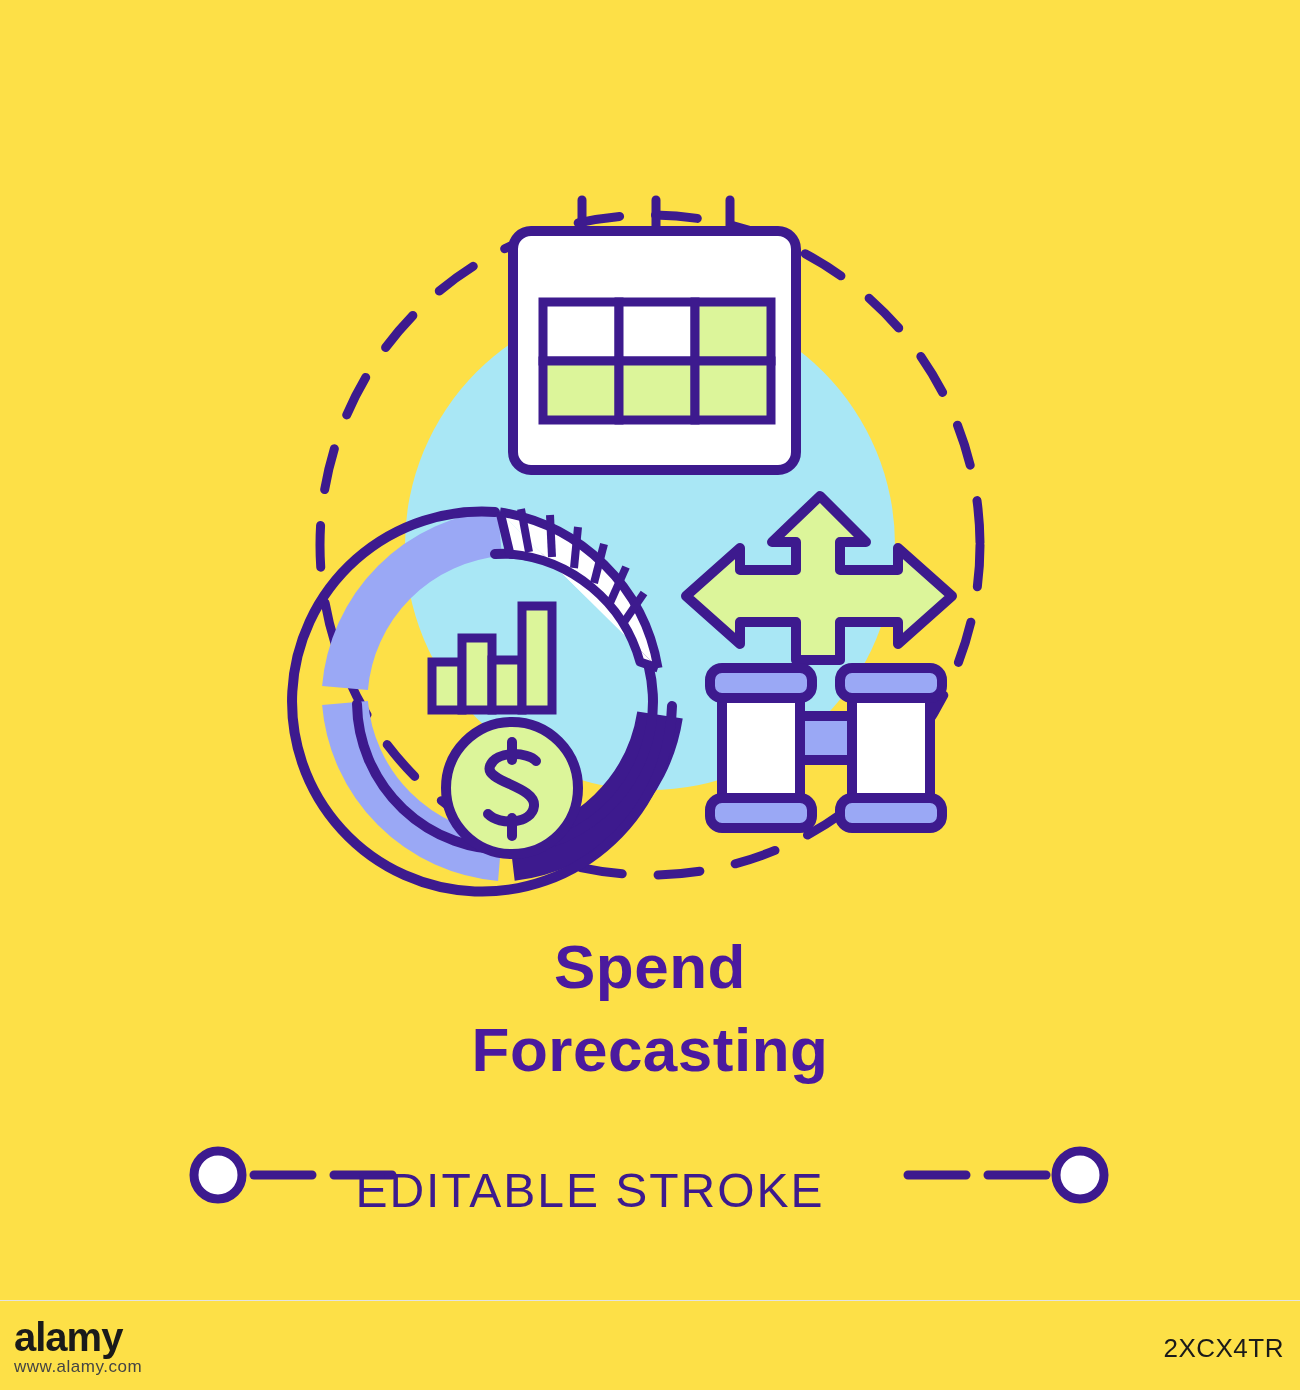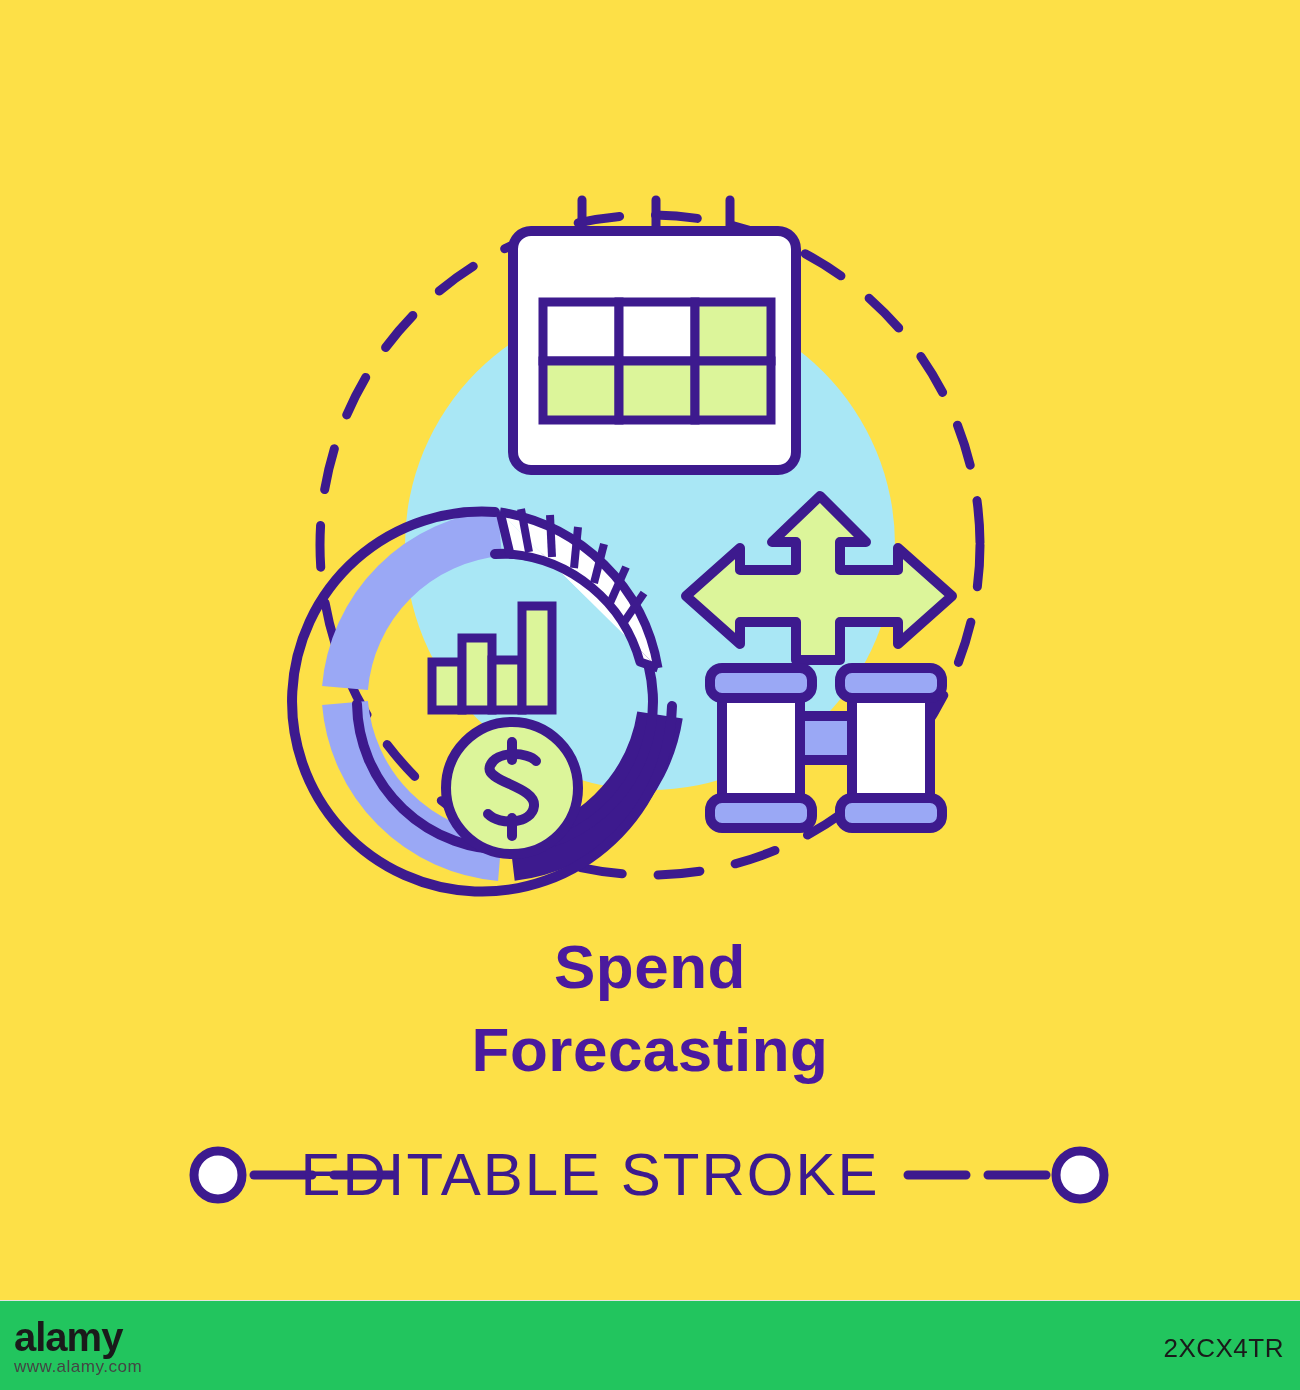--- a/index.html
+++ b/index.html
@@ -47,36 +47,36 @@
   .badge-row {
     position: absolute;
     left: 0;
     top: 1130px;
     width: 1300px;
     height: 90px;
   }
   .badge-text {
     position: absolute;
     left: 0;
-    top: 0;
+    top: 16px;
     width: 1180px;
     text-align: center;
     color: #3d1a8e;
-    font-size: 60px;
+    font-size: 48px;
     line-height: 90px;
     letter-spacing: 2px;
     font-weight: 400;
   }
   .footer-bar {
     position: absolute;
     left: 0;
     top: 1300px;
     width: 1300px;
     height: 90px;
-    background: #22c55e;
+    background: #fde047;
     border-top: 1px solid #e3e3e3;
   }
   .footer-bar .alamy-logo {
     position: absolute;
     left: 14px;
     top: 14px;
     font-size: 40px;
     font-weight: bold;
     color: #1a1a1a;
     letter-spacing: -1px;

